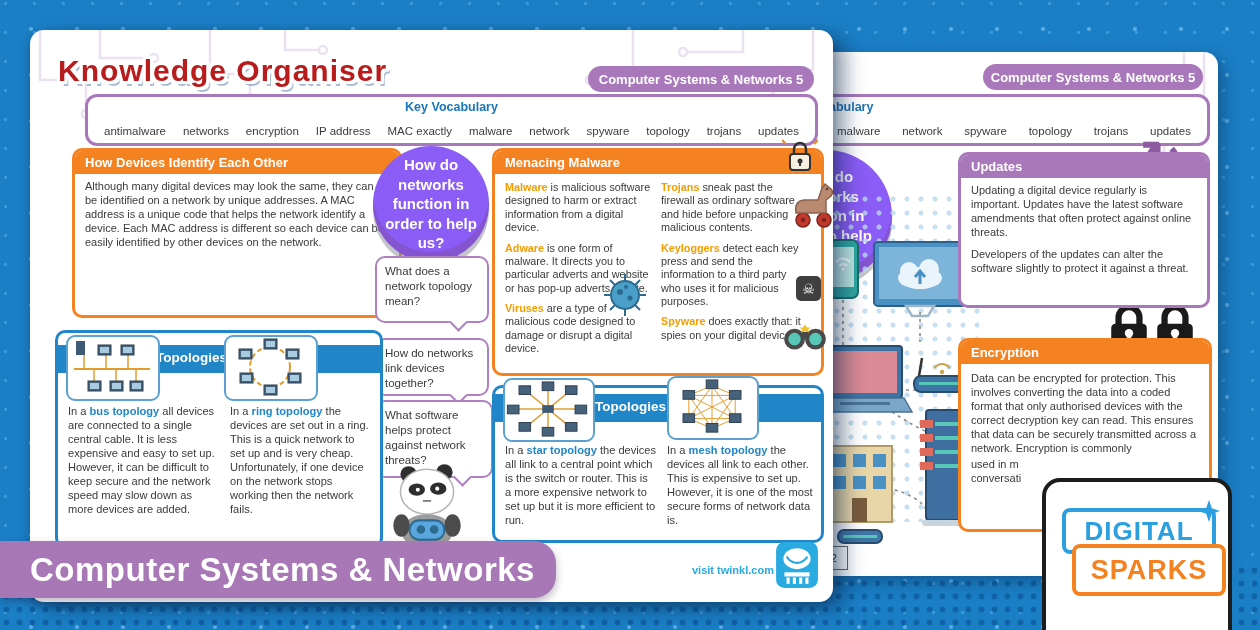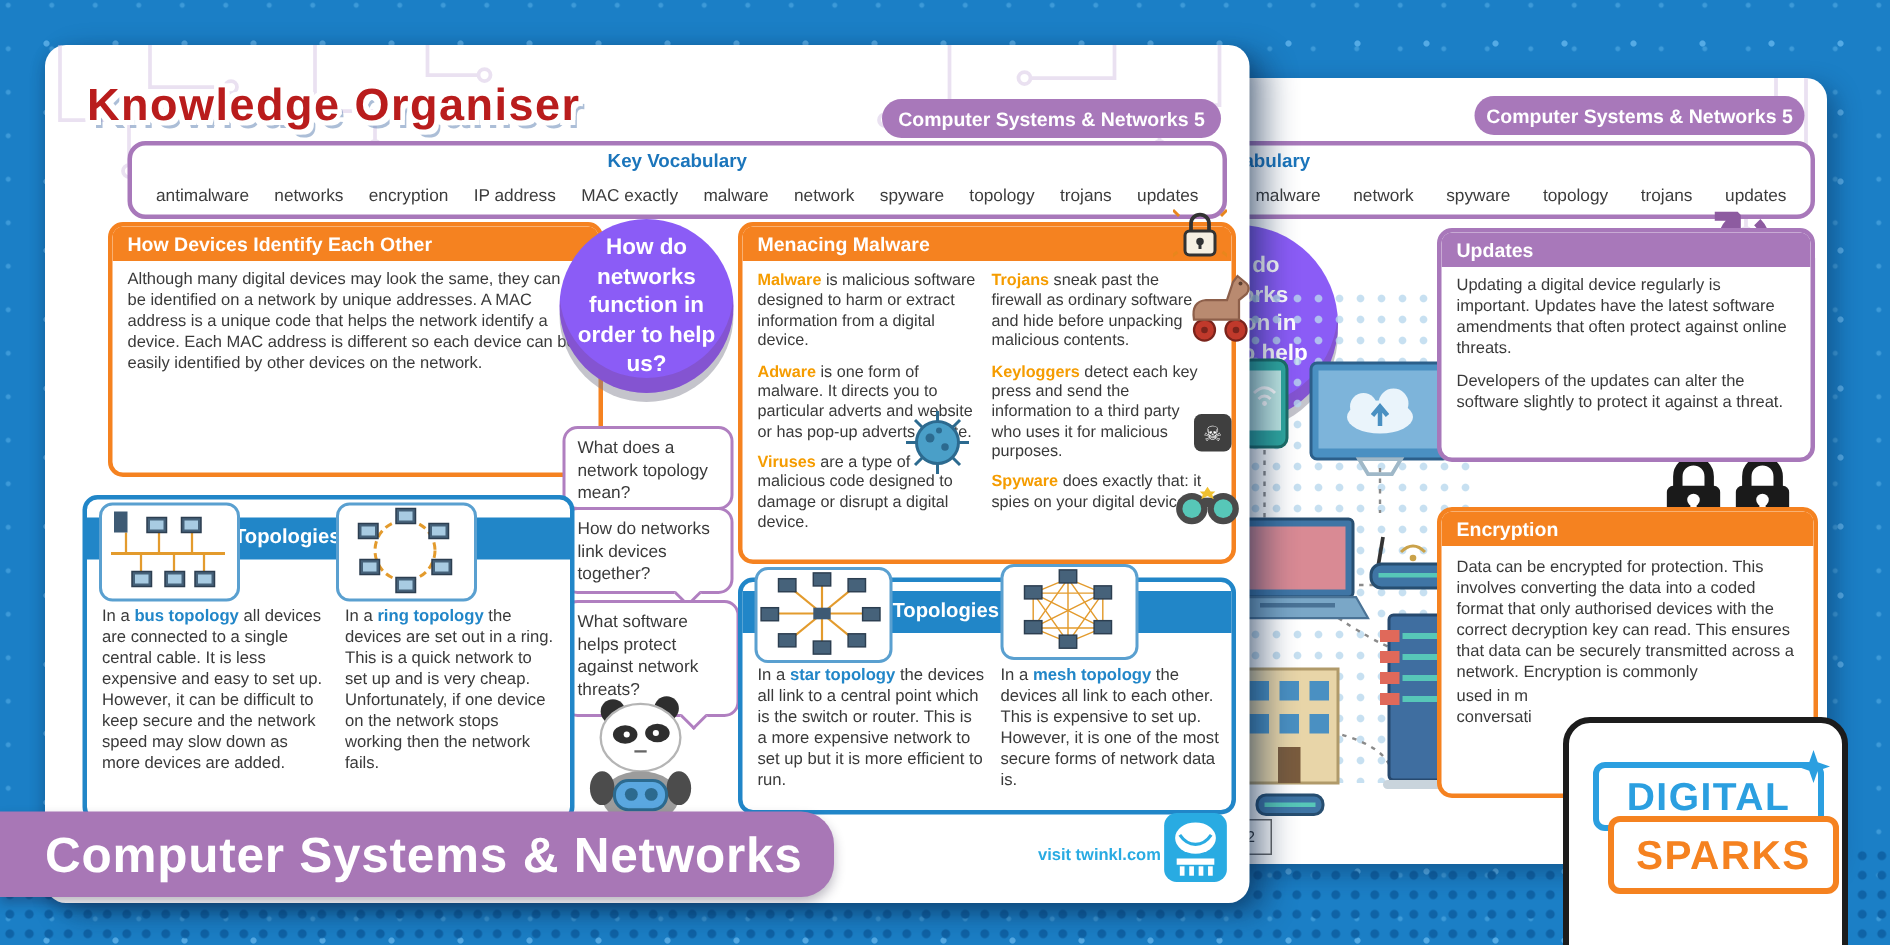--- a/index.html
+++ b/index.html
@@ -262,21 +262,21 @@
     </div>
 
     <div class="box b-orange" style="left:42px;top:118px;width:324px;height:164px;">
       <div class="hdr h-orange">How Devices Identify Each Other</div>
       <div class="bodytxt">
         <p>Although many digital devices may look the same, they can all be identified on a network by unique addresses. A MAC address is a unique code that helps the network identify a device. Each MAC address is different so each device can be easily identified by other devices on the network.</p>
       </div>
     </div>
 
     <div class="qcircle" style="left:343px;top:116px;width:116px;height:116px;">How do networks function in order to help us?</div>
-    <div class="bubble" style="left:345px;top:254px;width:114px;height:56px;">
+    <div class="bubble" style="left:345px;top:226px;width:114px;height:67px;">
       <span>What does a network topology mean?</span>
       <div class="tail"></div>
     </div>
     <div class="bubble" style="left:345px;top:308px;width:114px;height:58px;">
       <span>How do networks link devices together?</span>
       <div class="tail"></div>
     </div>
     <div class="bubble" style="left:345px;top:370px;width:118px;height:78px;">
       <span>What software helps protect against network threats?</span>
       <div class="tail"></div>

